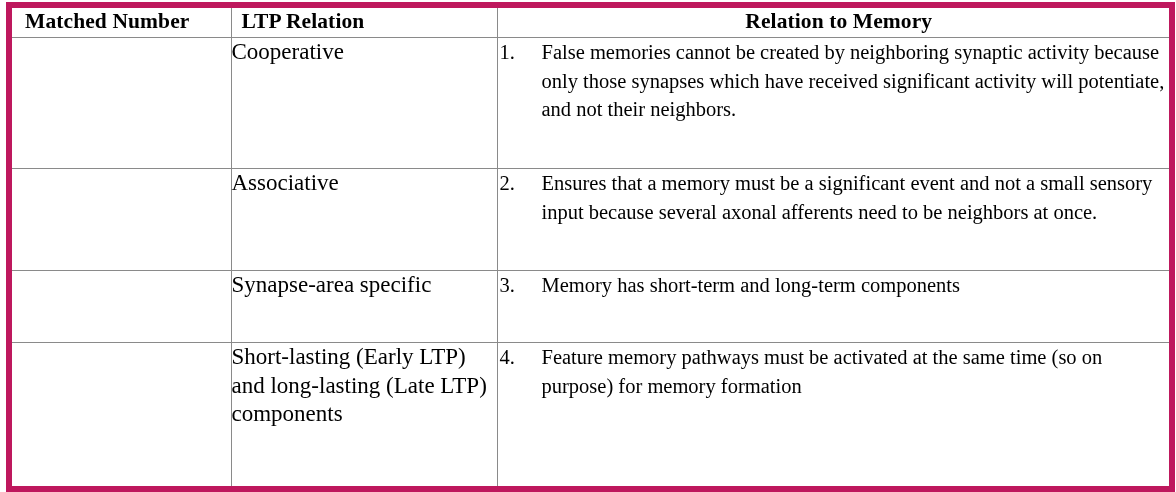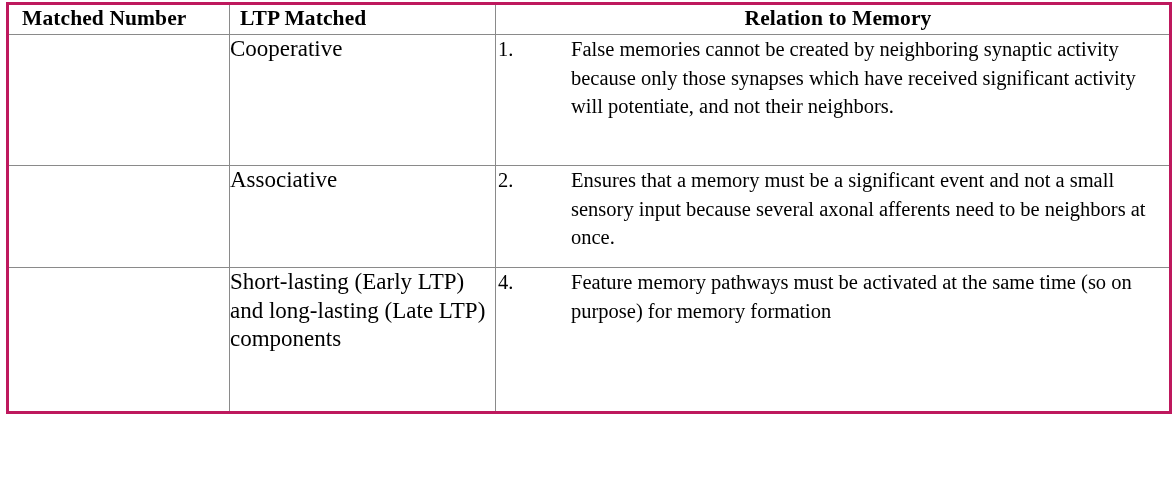--- a/index.html
+++ b/index.html
@@ -23,21 +23,21 @@
   }
 
   table.ltp-table {
     position: absolute;
     left: 6px;
     top: 2px;
     width: 1163px;
     border-collapse: collapse;
     table-layout: fixed;
     background: #ffffff;
-    border: 3px solid #be185d;
+    border: 6px solid #be185d;
   }
 
   table.ltp-table td,
   table.ltp-table th {
     border: 1px solid #8a8a8a;
     vertical-align: top;
     padding: 0;
     background: #ffffff;
   }
 
@@ -89,21 +89,20 @@
     font-size: 20.5px;
     line-height: 28.5px;
     padding-left: 2px;
     box-sizing: border-box;
   }
   .num-body {
     flex: 1 1 auto;
     font-size: 20.5px;
     line-height: 28.5px;
     text-align: left;
-    margin-left: 31px;
   }
 
   
   tr.row-1 td { height: 130px; }
   tr.row-2 td { height: 101px; }
   tr.row-3 td { height: 71px; }
   tr.row-4 td { height: 143px; }
 </style>
 </head>
 <body>
@@ -116,21 +115,21 @@
       <col class="c-feature">
       <col class="c-relation">
     </colgroup>
 
     <thead>
       <tr class="header-row">
         <th class="hd-matched">
           <div class="hd-text">Matched Number</div>
         </th>
         <th class="hd-feature">
-          <div class="hd-text">LTP Matched</div>
+          <div class="hd-text">LTP Relation</div>
         </th>
         <th class="hd-relation">
           <div class="hd-text">Relation to Memory</div>
         </th>
       </tr>
     </thead>
 
     <tbody>
       <tr class="row-1">
         <td class="cell-matched">
@@ -155,20 +154,34 @@
           <div class="feature-text">Associative</div>
         </td>
         <td class="cell-relation">
           <div class="numbered">
             <span class="num">2.</span>
             <span class="num-body">Ensures that a memory must be a significant event and not a small sensory input because several axonal afferents need to be neighbors at once.</span>
           </div>
         </td>
       </tr>
 
+      <tr class="row-3">
+        <td class="cell-matched">
+          <div class="feature-text"></div>
+        </td>
+        <td class="cell-feature">
+          <div class="feature-text">Synapse-area specific</div>
+        </td>
+        <td class="cell-relation">
+          <div class="numbered">
+            <span class="num">3.</span>
+            <span class="num-body">Memory has short-term and long-term components</span>
+          </div>
+        </td>
+      </tr>
 
       <tr class="row-4">
         <td class="cell-matched">
           <div class="feature-text"></div>
         </td>
         <td class="cell-feature">
           <div class="feature-text" style="white-space: pre-line;">Short-lasting (Early LTP) and long-lasting (Late LTP)
 components</div>
         </td>
         <td class="cell-relation">

